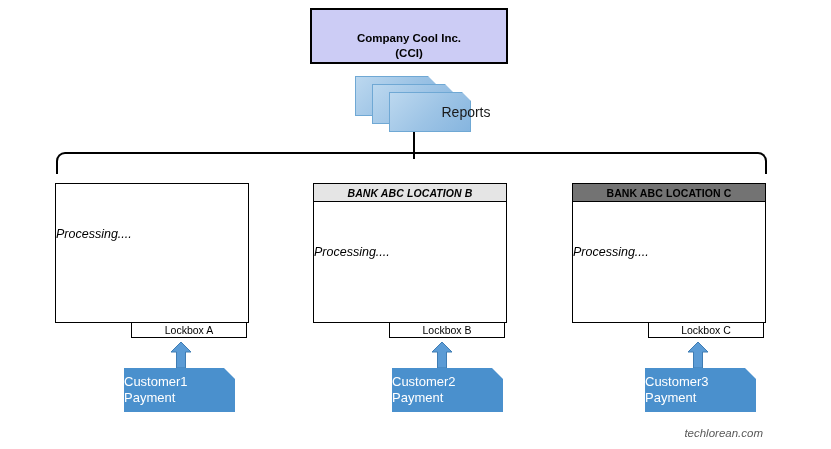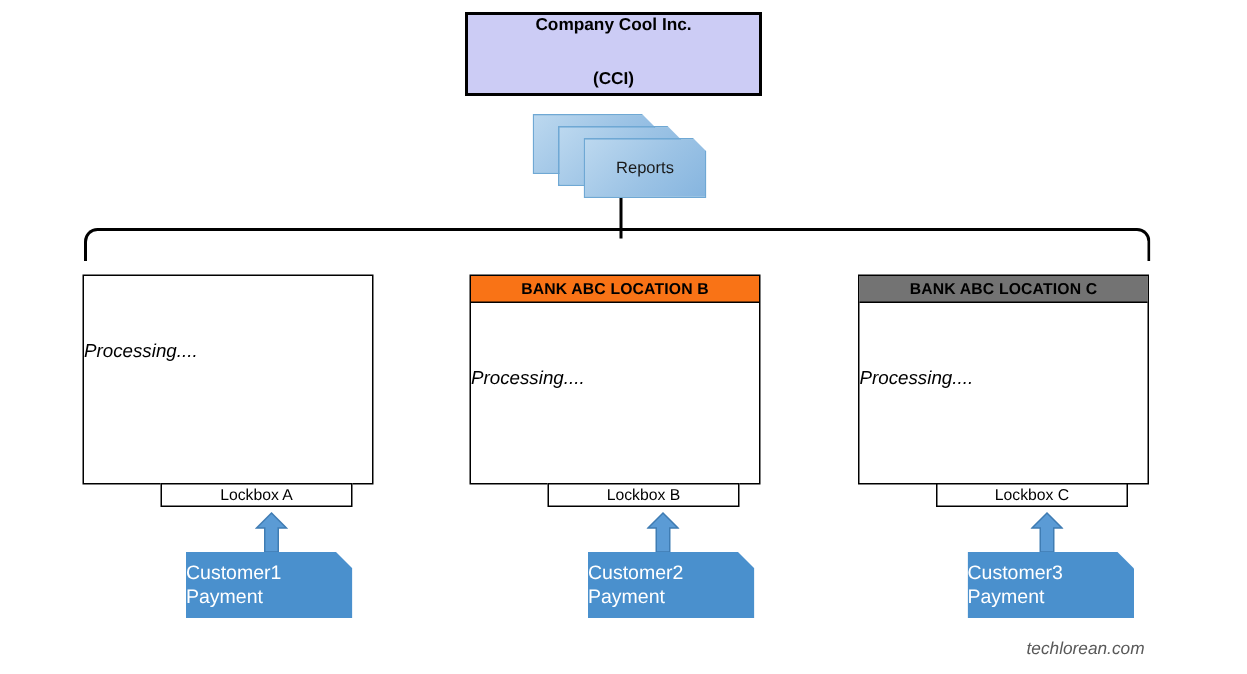--- a/index.html
+++ b/index.html
@@ -22,21 +22,21 @@
     left: 310px;
     top: 8px;
     width: 198px;
     height: 56px;
     background: #ccccf5;
     border: 2px solid #000000;
     box-sizing: border-box;
     display: flex;
     flex-direction: column;
     align-items: center;
-    justify-content: space-between;
+    justify-content: flex-end;
     font-size: 11.5px;
     font-weight: bold;
     color: #000000;
     line-height: 1.35;
   }
 
   
   .reports-stack {
     position: absolute;
     left: 355px;
@@ -59,22 +59,23 @@
   .doc-3 { left: 34px; top: 16px; }
   .doc-label {
     position: absolute;
     left: 34px;
     top: 16px;
     width: 82px;
     height: 40px;
     display: flex;
     align-items: center;
     justify-content: center;
-    font-size: 11px;
+    font-size: 14px;
     color: #1a1a1a;
+    padding-left: 36px;
   }
 
   
   .stem-vert {
     position: absolute;
     left: 413px;
     top: 132px;
     width: 2px;
     height: 27px;
     background: #000000;
@@ -130,23 +131,23 @@
     box-sizing: border-box;
   }
   .processing-text {
     font-size: 12.5px;
     font-style: italic;
     color: #000000;
     transform: translateY(-10px);
   }
   .lockbox-box {
     position: absolute;
-    left: 52px;
+    left: 76px;
     top: 139px;
-    width: 128px;
+    width: 116px;
     height: 16px;
     border: 1.6px solid #000000;
     background: #ffffff;
     box-sizing: border-box;
     display: flex;
     align-items: center;
     justify-content: center;
     font-size: 10.5px;
     color: #000000;
     text-align: center;
@@ -219,21 +220,21 @@
       <polygon points="11,1 21,11 15.5,11 15.5,27 6.5,27 6.5,11 1,11" fill="#5b9bd5" stroke="#3f7cb3" stroke-width="1"></polygon>
     </svg>
   </div>
   <div class="customer-box" style="left:124px; top:368px;">
     <div>Customer1</div>
     <div>Payment</div>
   </div>
 
   <div class="bank-group" style="left:313px;">
     <div class="bank-box">
-      <div class="bank-header" style="background:#f97316;">BANK ABC LOCATION B</div>
+      <div class="bank-header" style="background:#e5e5e5;font-style:italic;">BANK ABC LOCATION B</div>
       <div class="bank-body">
         <span class="processing-text">Processing....</span>
       </div>
     </div>
     <div class="lockbox-box">Lockbox B</div>
   </div>
   <div class="up-arrow" style="left:431px; top:341px;">
     <svg width="22" height="28" viewBox="0 0 22 28">
       <polygon points="11,1 21,11 15.5,11 15.5,27 6.5,27 6.5,11 1,11" fill="#5b9bd5" stroke="#3f7cb3" stroke-width="1"></polygon>
     </svg>

